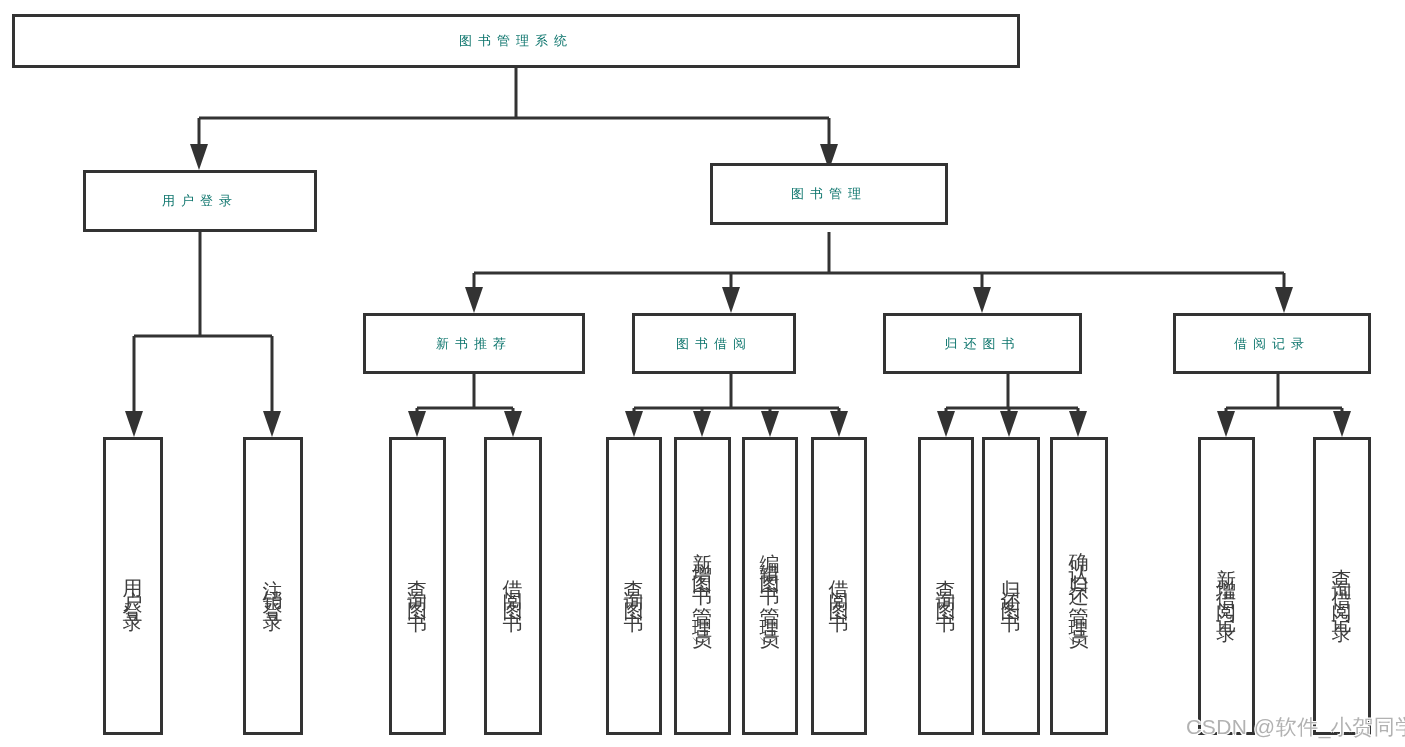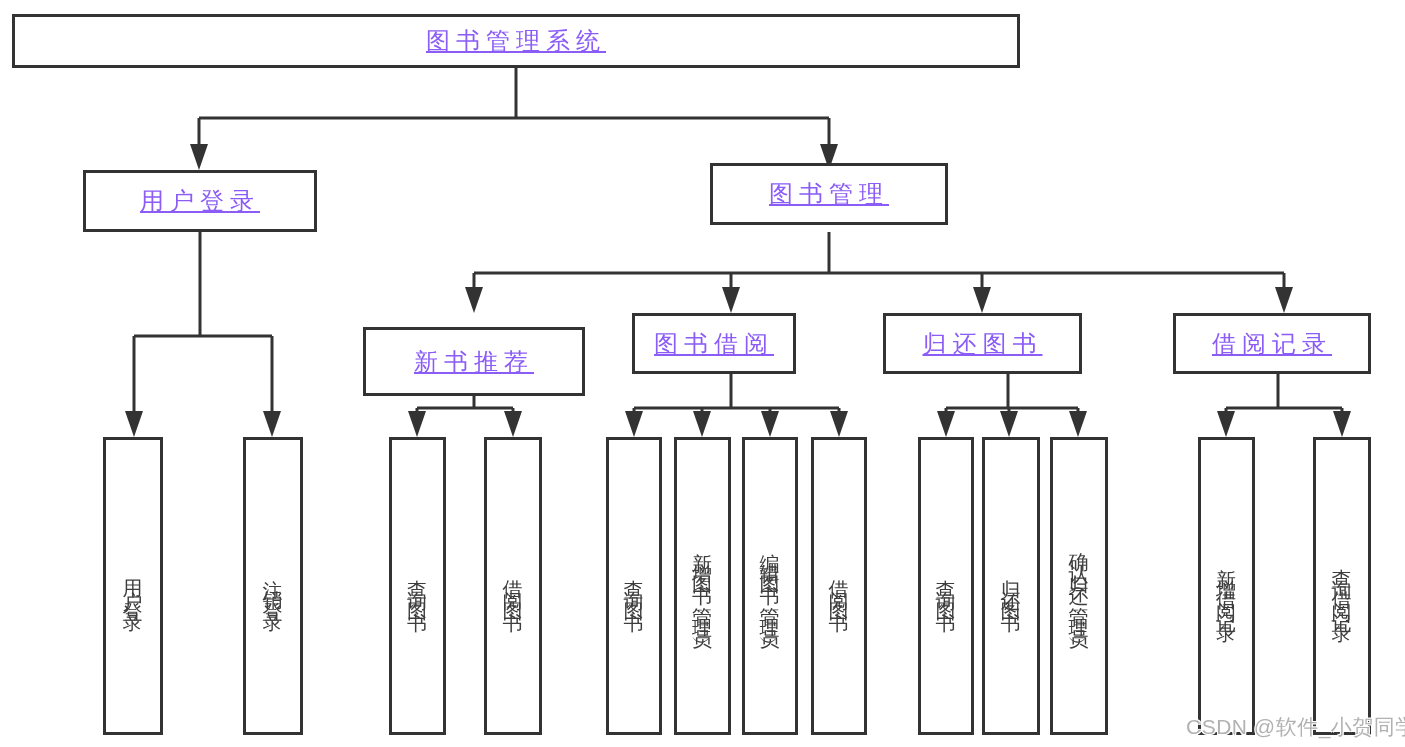--- a/index.html
+++ b/index.html
@@ -15,25 +15,24 @@
     position:absolute;
     box-sizing:border-box;
     border:3px solid #333333;
     background:#ffffff;
     display:flex;
     align-items:center;
     justify-content:center;
     z-index:2;
   }
   .hnode span{
-    font-size:24px;
+    font-size:13px;
     letter-spacing:6px;
-    color:#8b5cf6;
+    color:#0f766e;
     white-space:nowrap;
-    text-decoration:underline;
   }
   .vnode span{
     writing-mode:vertical-rl;
     text-orientation:mixed;
     font-size:20px;
     letter-spacing:11px;
     color:#3d3d3d;
     line-height:1.1;
   }
   .watermark{
@@ -125,21 +124,21 @@
     <span>图书管理系统</span>
   </div>
 
   <div class="node hnode" style="left:83px;top:170px;width:234px;height:62px">
     <span>用户登录</span>
   </div>
   <div class="node hnode" style="left:710px;top:163px;width:238px;height:62px">
     <span>图书管理</span>
   </div>
 
-  <div class="node hnode" style="left:363px;top:327px;width:222px;height:69px">
+  <div class="node hnode" style="left:363px;top:313px;width:222px;height:61px">
     <span>新书推荐</span>
   </div>
   <div class="node hnode" style="left:632px;top:313px;width:164px;height:61px">
     <span>图书借阅</span>
   </div>
   <div class="node hnode" style="left:883px;top:313px;width:199px;height:61px">
     <span>归还图书</span>
   </div>
   <div class="node hnode" style="left:1173px;top:313px;width:198px;height:61px">
     <span>借阅记录</span>

